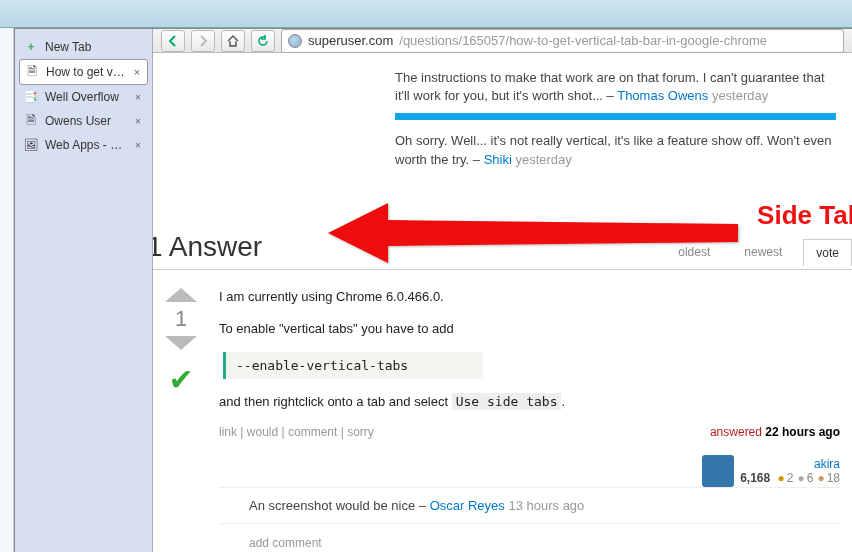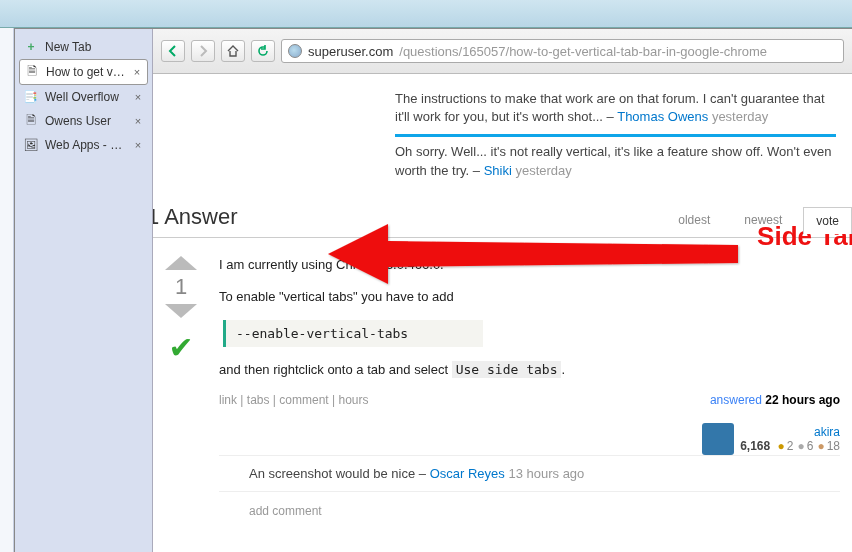--- a/index.html
+++ b/index.html
@@ -9,52 +9,52 @@
   .inner { flex: 1; display: flex; }
   .side-tabs { width: 138px; background: #d8dff0; border-right: 1px solid #aab; padding: 6px 4px; }
   .tab-item { display: flex; align-items: center; gap: 6px; padding: 4px 4px; border-radius: 3px; font-size: 12px; color: #333; cursor: pointer; position: relative; }
   .tab-item .favicon { width: 16px; height: 16px; flex: none; display: flex; align-items: center; justify-content: center; font-size: 12px; }
   .tab-item .label { flex: 1; white-space: nowrap; overflow: hidden; text-overflow: ellipsis; }
   .tab-item .close { width: 12px; height: 12px; color: #666; font-size: 11px; line-height: 12px; text-align: center; cursor: pointer; }
   .tab-item.active { background: #fff; border: 1px solid #999; }
   .tab-item.newtab { color: #333; }
   .plus { color: #4a6; font-weight: bold; font-size: 14px; }
   .main { flex: 1; display: flex; flex-direction: column; }
-  .toolbar { height: 45px; background: linear-gradient(#f4f4f4,#e6e6e6); border-bottom: 1px solid #bbb; display: flex; align-items: center; gap: 6px; padding: 0 8px; }
+  .toolbar { height: 24px; background: linear-gradient(#f4f4f4,#e6e6e6); border-bottom: 1px solid #bbb; display: flex; align-items: center; gap: 6px; padding: 0 8px; }
   .tbtn { width: 24px; height: 22px; border: 1px solid #bbb; border-radius: 3px; background: linear-gradient(#fff,#e9e9e9); display: flex; align-items: center; justify-content: center; cursor: pointer; color: #0a6; }
   .tbtn.disabled { color: #aaa; }
   .urlbar { flex: 1; height: 24px; border: 1px solid #aaa; border-radius: 3px; background: #fff; display: flex; align-items: center; gap: 6px; padding: 0 6px; }
   .globe { width: 14px; height: 14px; border: 1px solid #888; border-radius: 50%; background: radial-gradient(circle at 5px 5px,#bde,#8ac); flex: none; }
   .url-host { color: #333; }
   .url-path { color: #999; }
   .content { flex: 1; overflow: auto; padding: 16px 0 24px 0; position: relative; }
   .comment { font-size: 13px; color: #444; margin: 0 16px 8px 242px; line-height: 1.4; }
-  .comment.divider { border-top: 3px solid #0ea5e9; padding-top: 6px; }
+  .comment.divider { border-top: 7px solid #0ea5e9; padding-top: 12px; }
   a.user { color: #07c; text-decoration: none; }
   .ago { color: #999; }
   .answers-header { display: flex; align-items: baseline; justify-content: space-between; margin: 24px 0 14px 0; padding: 0 0 4px 0; border-bottom: 1px solid #ccc; }
-  .answers-header h2 { font-size: 22px; font-weight: normal; color: #333; margin-left: -6px; }
+  .answers-header h2 { font-size: 28px; font-weight: normal; color: #333; margin-left: -6px; margin-top: 38px; }
   .sort-tabs { display: flex; gap: 8px; font-size: 12px; }
   .sort-tab { padding: 6px 12px; color: #888; border: 1px solid transparent; border-bottom: none; cursor: pointer; }
   .sort-tab.active { border-color: #ccc; background: #fff; color: #333; font-weight: normal; position: relative; top: 1px; }
   .answer { display: flex; gap: 18px; padding: 4px 12px 0 8px; }
   .vote { width: 40px; display: flex; flex-direction: column; align-items: center; gap: 4px; }
   .vote .arrow { width: 0; height: 0; border-left: 16px solid transparent; border-right: 16px solid transparent; cursor: pointer; }
   .vote .up { border-bottom: 14px solid #bbb; }
   .vote .down { border-top: 14px solid #bbb; }
   .vote .score { font-size: 22px; color: #888; }
   .vote .check { color: #3a3; font-size: 30px; margin-top: 8px; }
   .post { flex: 1; }
   .post p { margin: 0 0 14px 0; line-height: 1.4; }
   .codeblock { border-left: 3px solid #2a8; background: #f4f4f0; padding: 6px 10px; font-family: Consolas, monospace; font-size: 13px; margin: 0 4px 14px 4px; display: inline-block; min-width: 260px; }
   code.inline { font-family: Consolas, monospace; background: #eee; padding: 1px 4px; }
   .post-menu { font-size: 12px; color: #999; margin: 8px 0 0 0; }
   .post-menu span { cursor: pointer; }
   .signature { float: right; width: 190px; font-size: 12px; color: #666; text-align: right; }
-  .signature .answered { color: #3b82f6; }
+  .signature .answered { color: #b91c1c; }
   .signature .ago2 { font-weight: bold; color: #000; }
   .sig-user { display: flex; align-items: center; justify-content: flex-end; gap: 6px; margin-top: 16px; }
   .avatar { width: 32px; height: 32px; background: #37a; border-radius: 3px; }
   .rep { color: #444; font-weight: bold; }
   .badges { color: #888; }
   .badges .g::before { content: "●"; color: #c90; margin: 0 2px 0 4px; }
   .badges .s::before { content: "●"; color: #aaa; margin: 0 2px 0 4px; }
   .badges .b::before { content: "●"; color: #c96; margin: 0 2px 0 4px; }
   .subcomment { clear: both; border-top: 1px solid #eee; margin: 22px 0 0 0; padding: 10px 0 10px 30px; font-size: 13px; color: #444; }
   .addcomment { color: #999; font-size: 12px; padding: 12px 0 0 30px; border-top: 1px solid #eee; cursor: pointer; }
@@ -183,23 +183,23 @@
                 <div>
                   <a class="user">akira</a><br>
                   <span class="rep">6,168</span>
                   <span class="badges"><span class="g">2</span><span class="s">6</span><span class="b">18</span></span>
                 </div>
               </div>
             </div>
 
             <div class="post-menu">
               <span>link</span> |
-              <span>tabs</span> |
+              <span>would</span> |
               <span>comment</span> |
-              <span>hours</span>
+              <span>sorry</span>
             </div>
 
             <div class="subcomment">
               <span>An screenshot would be nice – </span>
               <a class="user">Oscar Reyes</a>
               <span class="ago">13 hours ago</span>
             </div>
             <div class="addcomment">add comment</div>
           </div>
         </div>

